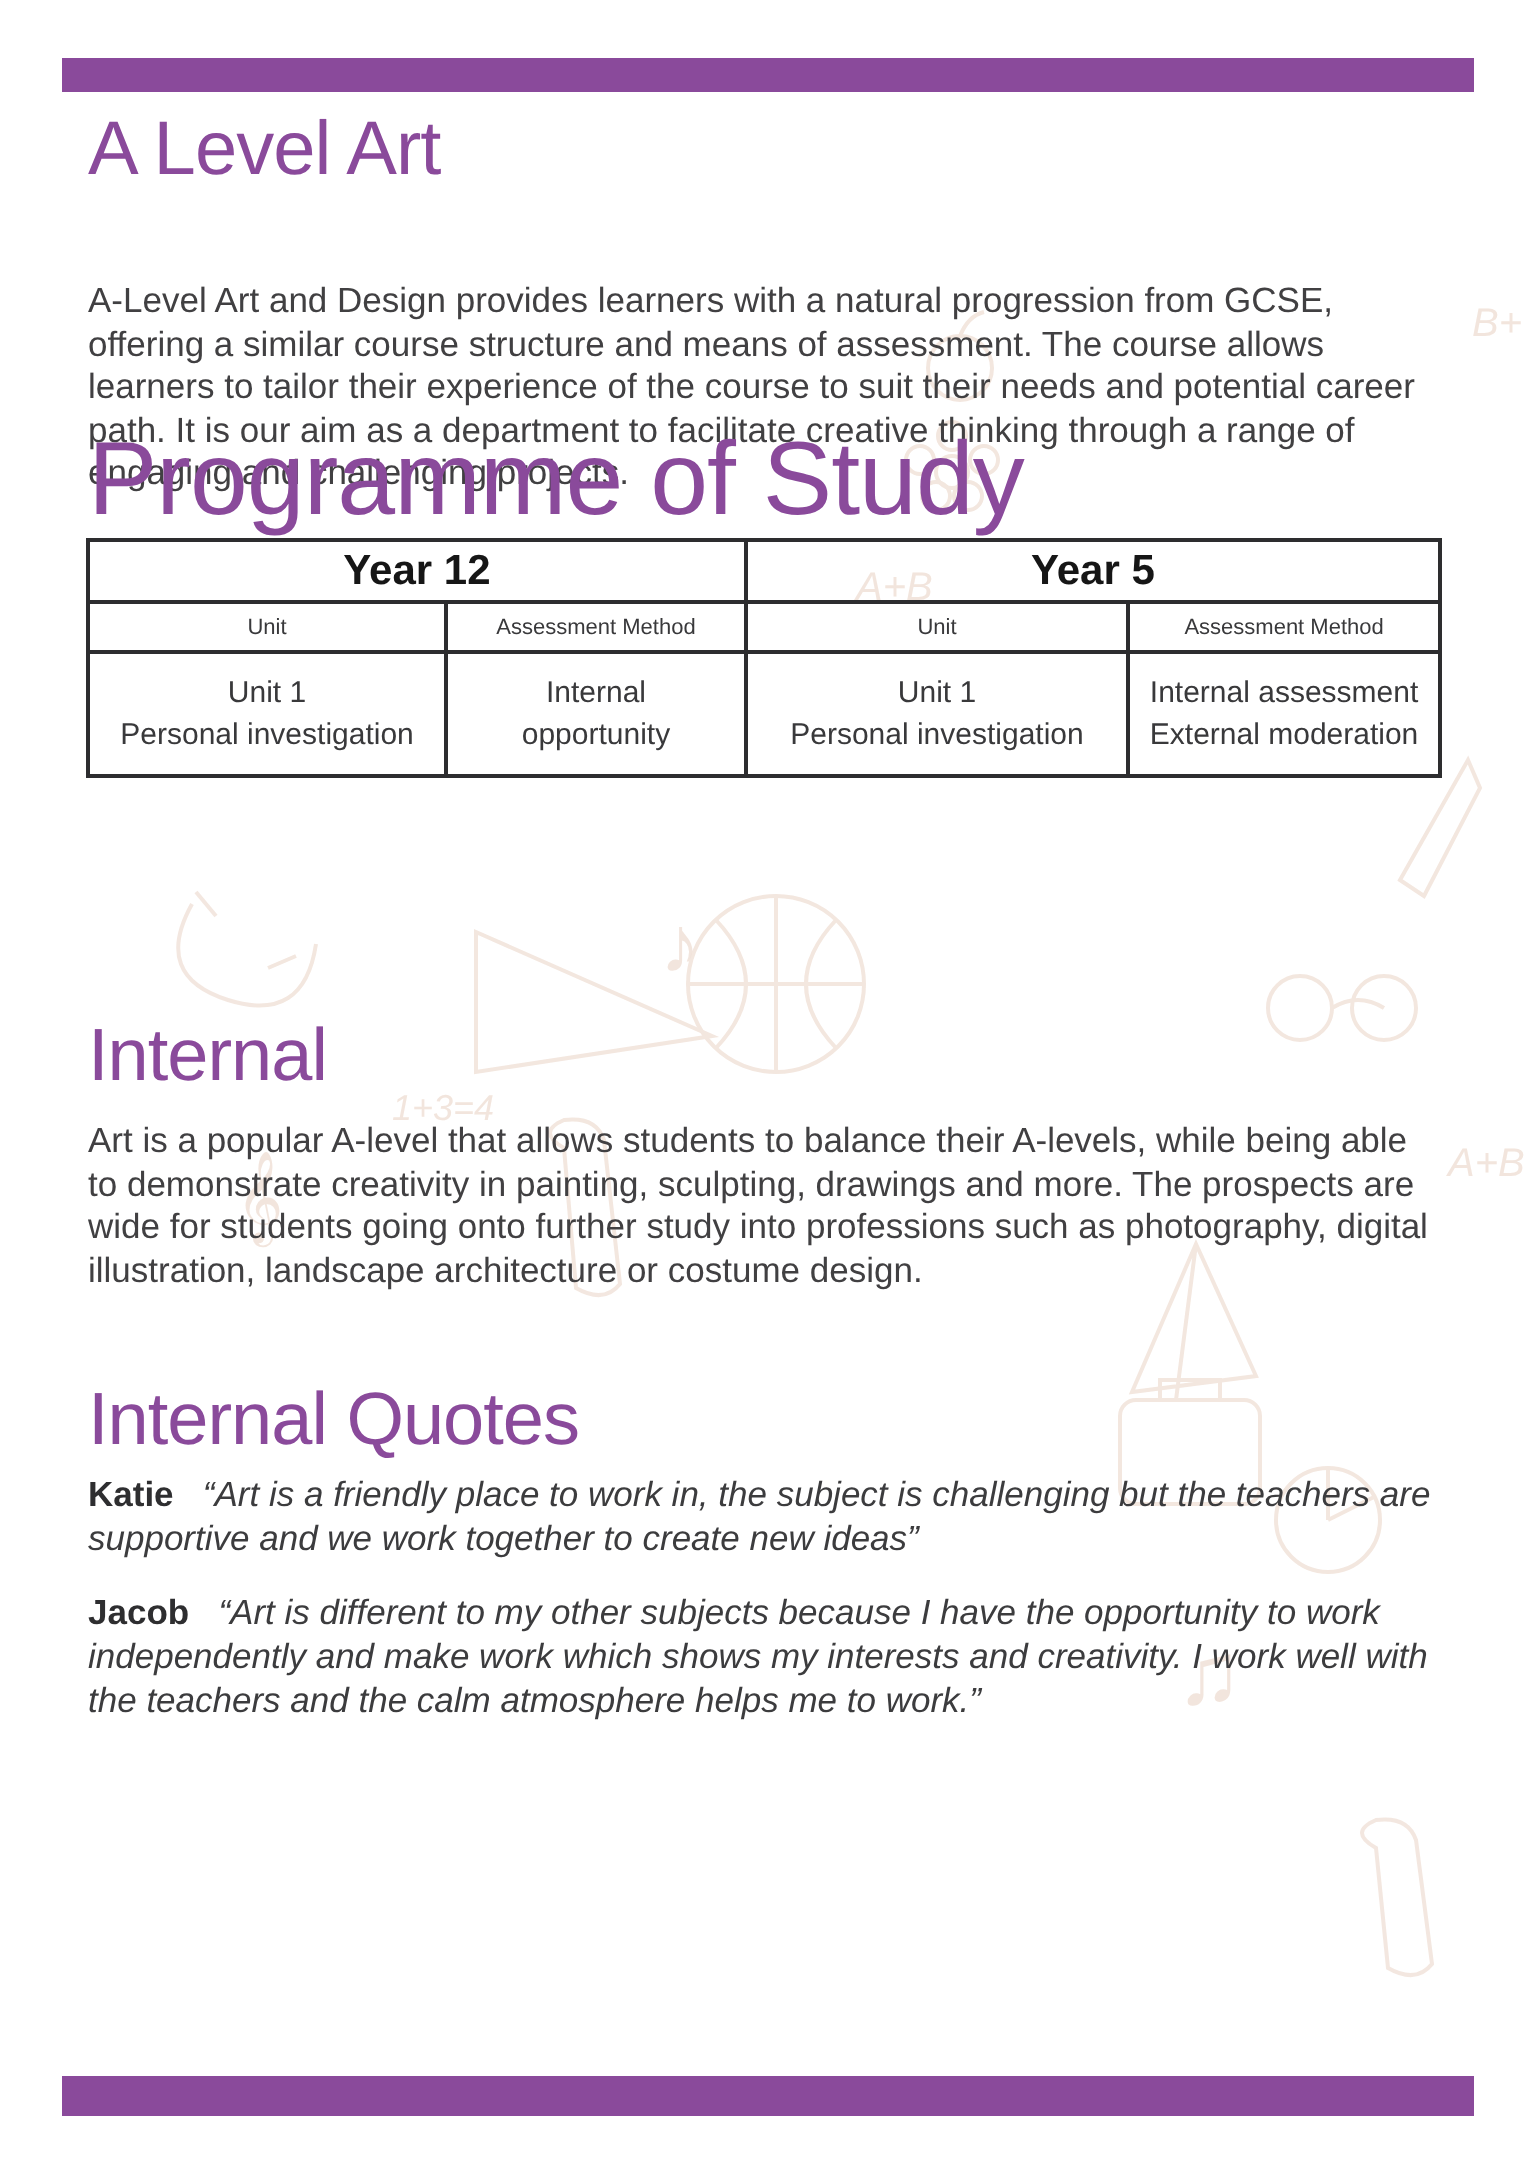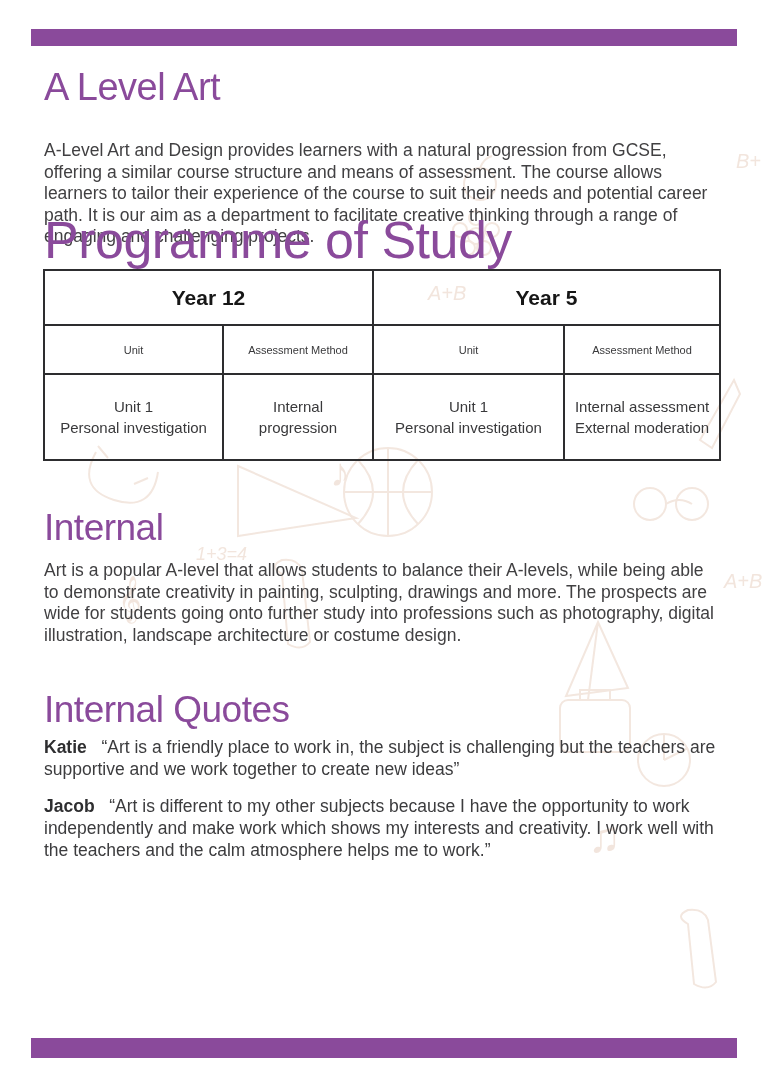--- a/index.html
+++ b/index.html
@@ -16,43 +16,43 @@
   .bar-top{top:29px;height:17px;}
   .bar-bottom{top:1038px;height:20px;}
   .heading{
     position:absolute;left:44px;
     color:#8a4a9b;
     font-weight:400;
     letter-spacing:-0.5px;
     line-height:1;
     white-space:nowrap;
   }
-  .h-alevel{top:56px;font-size:38px;margin-top:12px;}
+  .h-alevel{top:56px;font-size:38px;}
   .h-programme{top:214px;font-size:52px;}
   .h-pathways{top:509px;font-size:37px;}
   .h-quotes{top:691px;font-size:37px;}
   .para{
     position:absolute;left:44px;width:672px;
     font-size:17.5px;line-height:21.5px;color:#414042;margin-top:43px;
   }
   .p-intro{top:97px;}
   .p-pathways{top:517px;}
   .quote-block{position:absolute;left:44px;width:676px;font-size:17.5px;line-height:22px;color:#3c3c3e;}
   .q-katie{top:736px;}
   .q-jacob{top:795px;}
   .q-name{font-weight:bold;font-style:normal;color:#2e2e30;}
-  .q-text{}
+  .q-text{font-style:italic;}
   table.pos{
     position:absolute;top:269px;left:43px;width:678px;
     border-collapse:collapse;table-layout:fixed;
   }
   table.pos td,table.pos th{
     border:2px solid #2d2d2f;
     text-align:center;vertical-align:middle;
-    padding:12px 4px;
+    padding:0 4px;
     overflow:hidden;
   }
   .col-u1{width:178px;}.col-a1{width:149px;}.col-u2{width:190px;}.col-a2{width:155px;}
   tr.year-row th{font-size:21px;font-weight:bold;color:#161616;height:29px;letter-spacing:0;}
   tr.sub-row td{font-size:11px;color:#39393b;height:23px;}
   tr.body-row td{font-size:15px;line-height:21px;color:#39393b;height:60px;}
 </style>
 </head>
 <body>
 
@@ -144,21 +144,21 @@
       <td>Unit</td>
       <td>Assessment Method</td>
     </tr>
     <tr class="body-row">
       <td>
         <div>Unit 1</div>
         <div>Personal investigation</div>
       </td>
       <td>
         <div>Internal</div>
-        <div>progression</div>
+        <div>opportunity</div>
       </td>
       <td>
         <div>Unit 1</div>
         <div>Personal investigation</div>
       </td>
       <td>
         <div>Internal assessment</div>
         <div>External moderation</div>
       </td>
     </tr>

